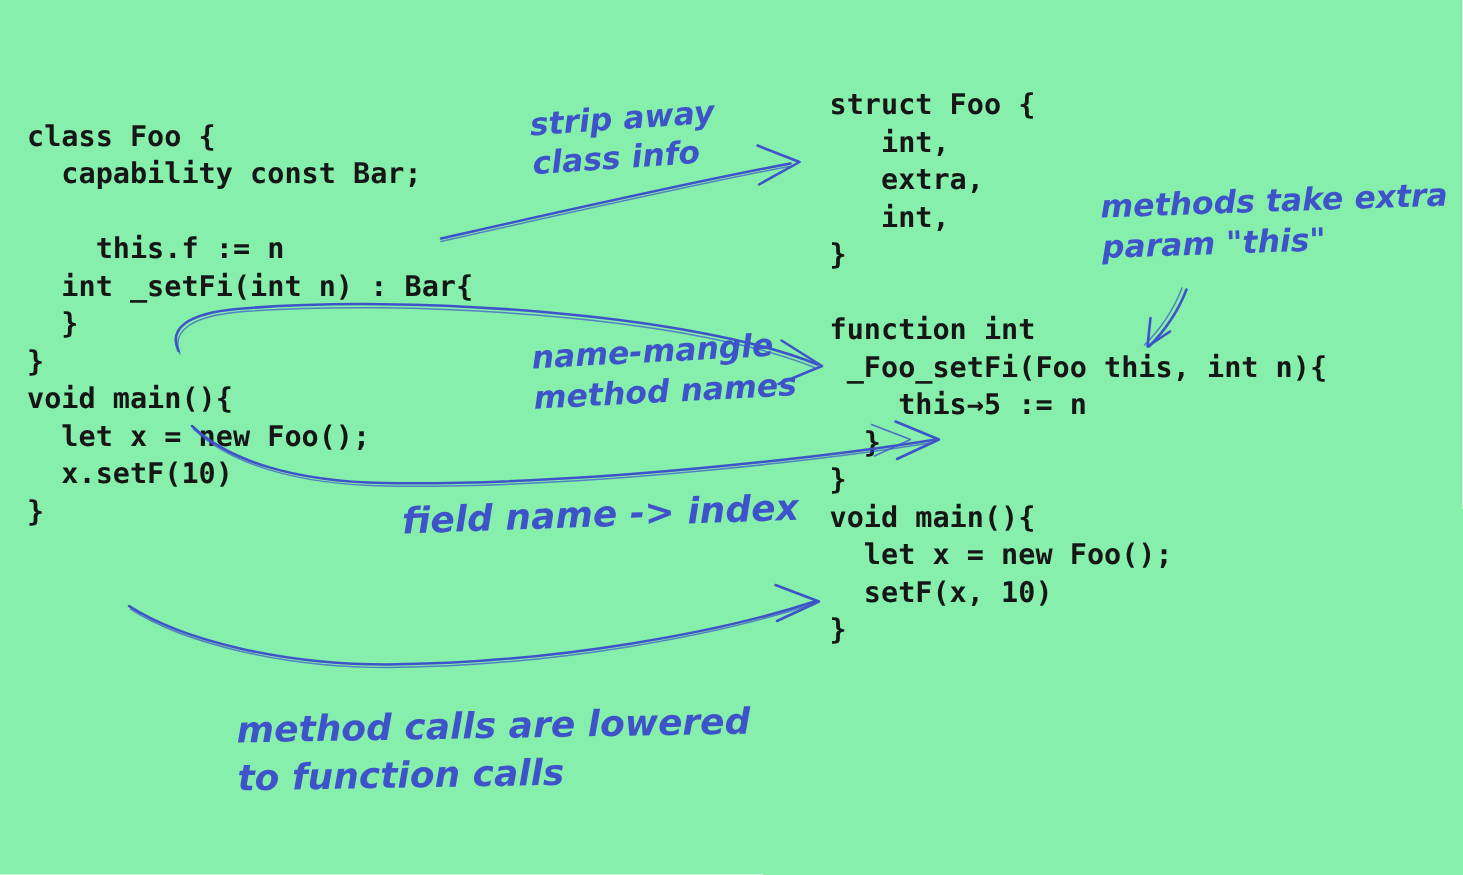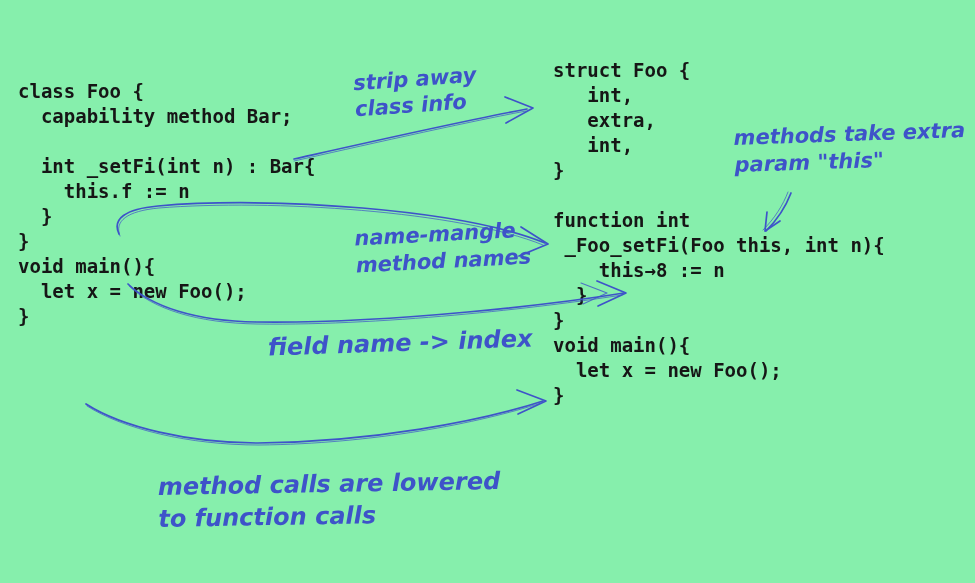--- a/index.html
+++ b/index.html
@@ -53,45 +53,47 @@
   .arrow .head  { stroke-width: 1.7; }
   .arrow .head2 { stroke-width: 1.1; opacity: 0.8; }
 </style>
 </head>
 <body>
 
 <div class="stage">
 
   <div class="code left-code">
       <div class="code-line">class Foo {</div>
-      <div class="code-line">  capability method Bar;</div>
+      <div class="code-line">  capability const Bar;</div>
       <div class="code-line">&nbsp;</div>
+      <div class="code-line">    this.f := n</div>
       <div class="code-line">  int _setFi(int n) : Bar{</div>
-      <div class="code-line">    this.f := n</div>
       <div class="code-line">  }</div>
       <div class="code-line">}</div>
       <div class="code-line">void main(){</div>
       <div class="code-line">  let x = new Foo();</div>
+      <div class="code-line">  x.setF(10)</div>
       <div class="code-line">}</div>
     </div>
 
   <div class="code right-code">
       <div class="code-line">struct Foo {</div>
       <div class="code-line">   int,</div>
       <div class="code-line">   extra,</div>
       <div class="code-line">   int,</div>
       <div class="code-line">}</div>
       <div class="code-line">&nbsp;</div>
       <div class="code-line">function int</div>
       <div class="code-line"> _Foo_setFi(Foo this, int n){</div>
-      <div class="code-line">    this→8 := n</div>
+      <div class="code-line">    this→5 := n</div>
       <div class="code-line">  }</div>
       <div class="code-line">}</div>
       <div class="code-line">void main(){</div>
       <div class="code-line">  let x = new Foo();</div>
+      <div class="code-line">  setF(x, 10)</div>
       <div class="code-line">}</div>
     </div>
 
   <svg class="arrows" viewBox="0 0 975 583" xmlns="http://www.w3.org/2000/svg">
     <g class="arrow">
       <path class="shaft" d="M294,159 C 352,146 462,121 527,109"></path>
       <path class="ghost" d="M294,161 C 352,148 462,123 526,111"></path>
       <path class="head" d="M505,97 L533,108 L506,123"></path>
     </g>
     <g class="arrow">

